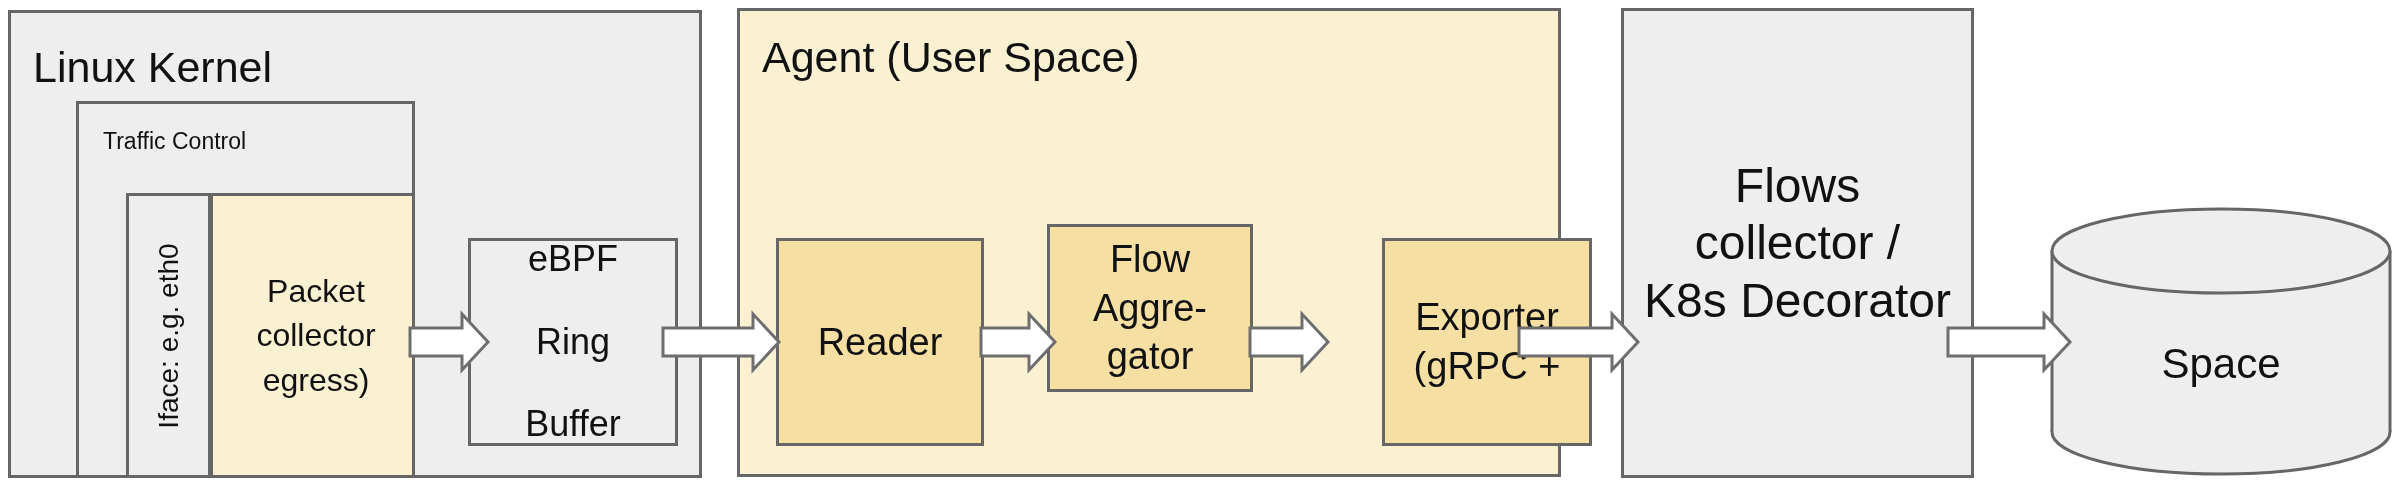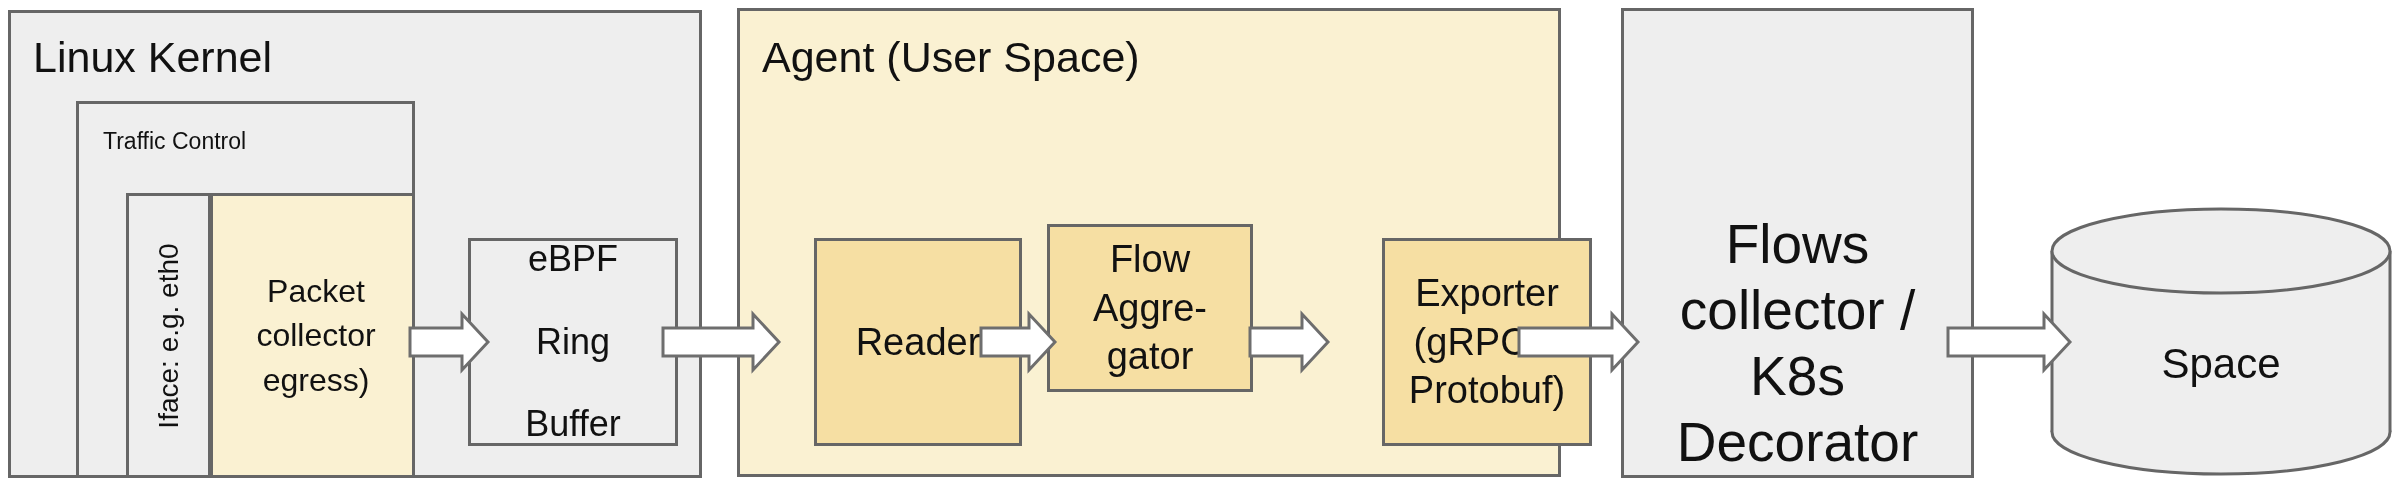--- a/index.html
+++ b/index.html
@@ -22,37 +22,37 @@
   .t-big{font-size:43px;}
   .t-mid{font-size:23px;}
   .center-label{
     position:absolute;inset:0;display:flex;flex-direction:column;
     align-items:center;justify-content:center;text-align:center;
   }
   .center-label span{display:block;}
   .lh-agent{font-size:38px;line-height:1.28;}
   .lh-ebpf{font-size:36px;line-height:1.4;gap:32px;}
   .lh-packet{font-size:32px;line-height:1.38;margin-left:7px;}
-  .lh-flows{font-size:55px;line-height:1.2;justify-content:flex-end;}
+  .lh-flows{font-size:48px;line-height:1.2;}
   .rot{transform:rotate(-90deg);white-space:nowrap;font-size:28px;}
   .arrow{position:absolute;z-index:5;overflow:visible;}
   .arrow polygon{fill:var(--arrow-fill);stroke:var(--arrow-stroke);stroke-width:3;stroke-linejoin:miter;}
   .cyl{position:absolute;left:2048px;top:205px;width:346px;height:272px;}
   .cyl .fillstroke{fill:var(--box-gray);stroke:var(--border-gray);stroke-width:3;}
   .cyl .fillonly{fill:var(--box-gray);stroke:none;}
   .cyl .strokeline{stroke:var(--border-gray);stroke-width:3;}
   .loki-label{position:absolute;left:2048px;top:340px;width:346px;text-align:center;font-size:42px;}
 </style>
 </head>
 <body>
 
 <div class="canvas">
 
   <div class="box gray" style="left:8px;top:10px;width:694px;height:468px">
-    <div class="title t-big" style="left:22px;top:20px">Linux Kernel</div>
+    <div class="title t-big" style="left:22px;top:30px">Linux Kernel</div>
   </div>
 
   <div class="box gray" style="left:76px;top:101px;width:339px;height:377px">
     <div class="title t-mid" style="left:24px;top:24px">Traffic Control</div>
   </div>
 
   <div class="box gray" style="left:126px;top:193px;width:85px;height:285px">
     <div class="center-label">
       <span class="rot">Iface: e.g. eth0</span>
     </div>
@@ -71,39 +71,38 @@
       <span>eBPF</span>
       <span>Ring</span>
       <span>Buffer</span>
     </div>
   </div>
 
   <div class="box cream" style="left:737px;top:8px;width:824px;height:469px">
     <div class="title t-big" style="left:22px;top:22px">Agent (User Space)</div>
   </div>
 
-  <div class="box gold" style="left:814px;top:238px;width:208px;height:208px">
+  <div class="box gold" style="left:776px;top:238px;width:208px;height:208px">
     <div class="center-label lh-agent">
       <span>Reader</span>
     </div>
   </div>
 
   <div class="box gold" style="left:1047px;top:224px;width:206px;height:168px">
     <div class="center-label lh-agent">
       <span>Flow</span>
       <span>Aggre-</span>
       <span>gator</span>
     </div>
   </div>
 
   <div class="box gold" style="left:1382px;top:238px;width:210px;height:208px">
     <div class="center-label lh-agent">
       <span>Exporter</span>
       <span>(gRPC +</span>
-      <span>Protobuf)</span>
     </div>
   </div>
 
   <div class="box gray" style="left:1621px;top:8px;width:353px;height:470px">
     <div class="center-label lh-flows">
       <span>Flows</span>
       <span>collector /</span>
       <span>K8s Decorator</span>
     </div>
   </div>

